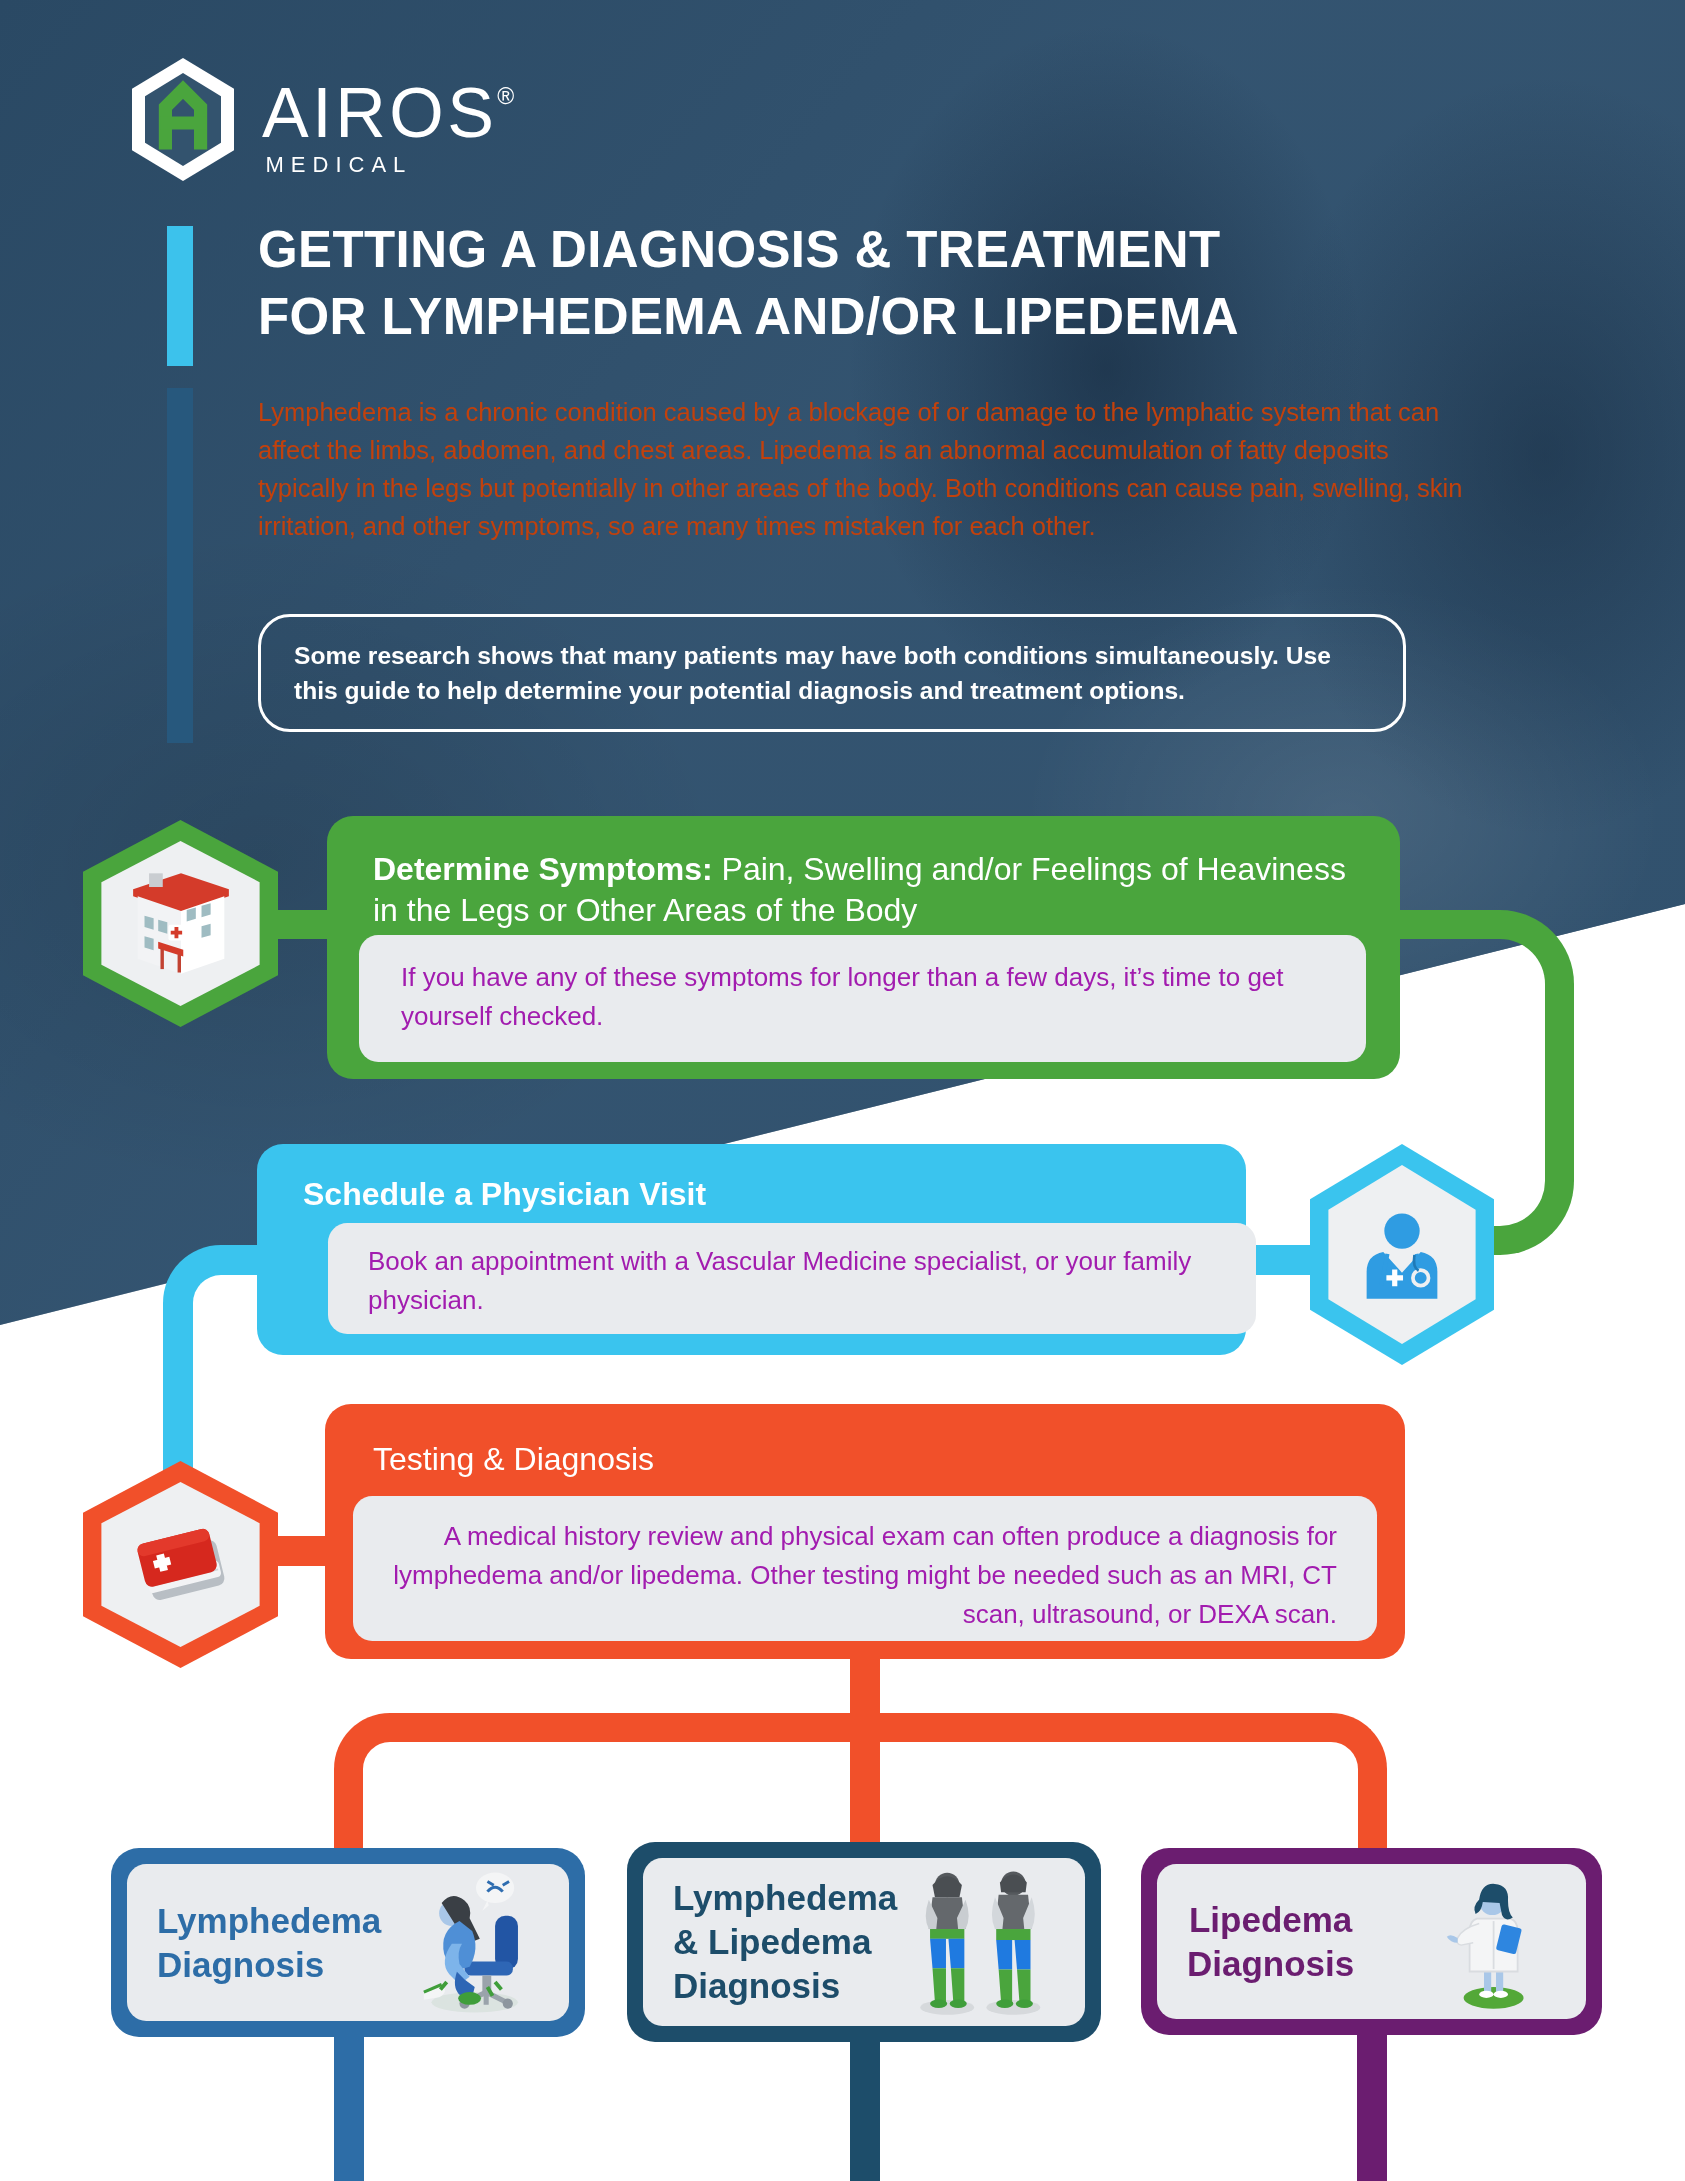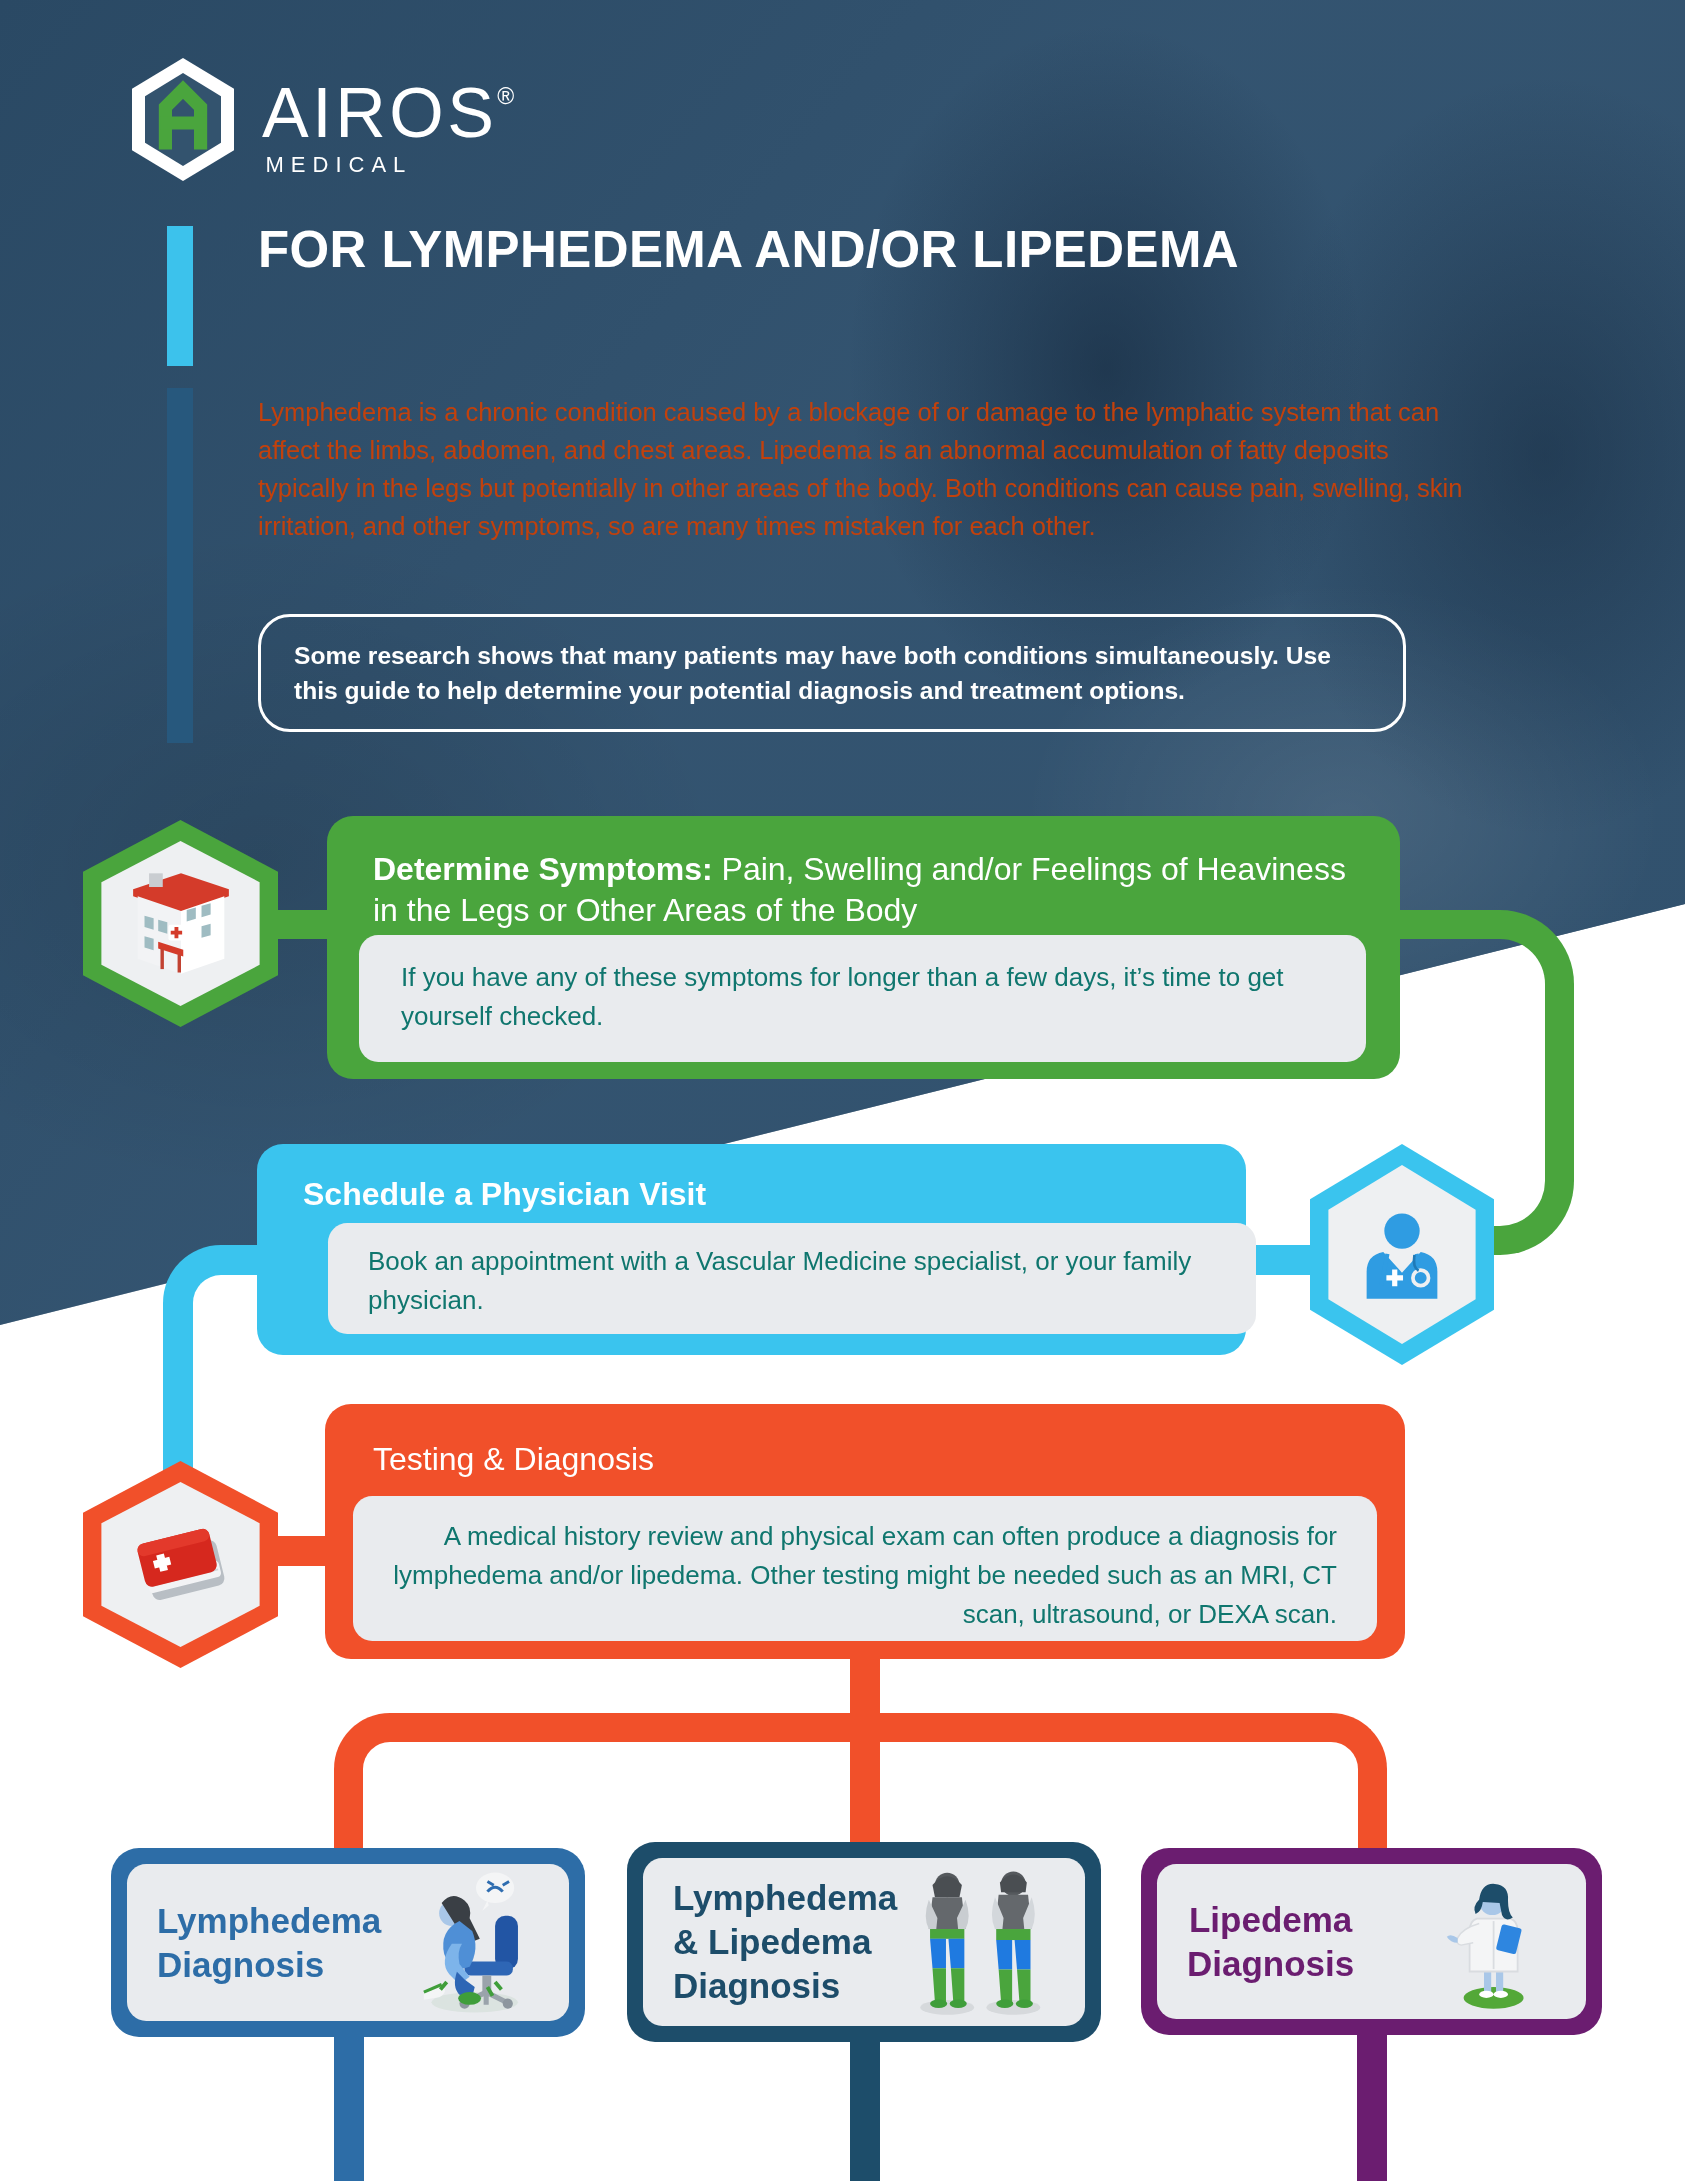--- a/index.html
+++ b/index.html
@@ -59,21 +59,21 @@
   
   .hex{position:absolute;clip-path:polygon(50% 0,100% 25%,100% 75%,50% 100%,0 75%,0 25%);}
   .hex-inner{position:absolute;left:18.4px;top:21px;right:18.4px;bottom:21px;
     clip-path:polygon(50% 0,100% 25%,100% 75%,50% 100%,0 75%,0 25%);
     background:#eef0f2;display:flex;align-items:center;justify-content:center;}
   
   .step{position:absolute;border-radius:26px;color:#fff;}
   .step-heading{font-size:32px;line-height:41px;color:#fff;}
   .step-heading .hb{font-weight:800;}
   .step-heading .hr{font-weight:400;}
-  .step-body{position:absolute;background:#e9ebee;border-radius:19.3px;color:#0f766e;
+  .step-body{position:absolute;background:#e9ebee;border-radius:19.3px;color:#a21caf;
     font-size:26px;line-height:39px;font-weight:400;}
   .green-box{left:327px;top:816px;width:1073px;height:263px;background:#4aa53d;}
   .green-box .step-heading{position:absolute;left:46px;top:33px;width:992px;}
   .green-box .step-body{left:32px;top:119px;width:1007px;height:127px;box-sizing:border-box;padding:23px 42px;}
   .blue-box{left:257px;top:1144px;width:989px;height:211px;background:#3ac4ee;}
   .blue-box .step-heading{position:absolute;left:46px;top:30px;font-weight:800;}
   .blue-box .step-body{left:31px;top:79px;width:928px;height:111px;box-sizing:border-box;padding:19.3px 40px;margin-left:40px;}
   .orange-box{left:325px;top:1404px;width:1080px;height:255px;background:#f1502a;}
   .orange-box .step-heading{position:absolute;left:48px;top:35px;font-weight:400;}
   .orange-box .step-body{left:28px;top:92px;width:1024px;height:145px;box-sizing:border-box;padding:21px 40px;text-align:right;}
@@ -109,20 +109,21 @@
     <div class="logo-text">
       <div class="logo-brand"><span>AIROS</span><span class="logo-reg">®</span></div>
       <div class="logo-sub">MEDICAL</div>
     </div>
   </div>
 
   <div class="bar-cyan"></div>
   <div class="bar-steel"></div>
 
   <h1 class="title" style="margin:0">
+    <span>GETTING A DIAGNOSIS &amp; TREATMENT</span>
     <span>FOR LYMPHEDEMA AND/OR LIPEDEMA</span>
   </h1>
   <p class="intro" style="margin:0">Lymphedema is a chronic condition caused by a blockage of or damage to the lymphatic system that can affect the limbs, abdomen, and chest areas. Lipedema is an abnormal accumulation of fatty deposits typically in the legs but potentially in other areas of the body. Both conditions can cause pain, swelling, skin irritation, and other symptoms, so are many times mistaken for each other.</p>
   <div class="callout">Some research shows that many patients may have both conditions simultaneously. Use this guide to help determine your potential diagnosis and treatment options.</div>
 
   <div class="rect c-green" style="left:260px;top:910px;width:79px;height:29px;"></div>
   <div class="green-loop"></div>
   <div class="rect c-blue" style="left:1236px;top:1245px;width:88px;height:30px;"></div>
   <div class="blue-elbow"></div>
   <div class="rect c-orange" style="left:263px;top:1536px;width:74px;height:30px;"></div>

